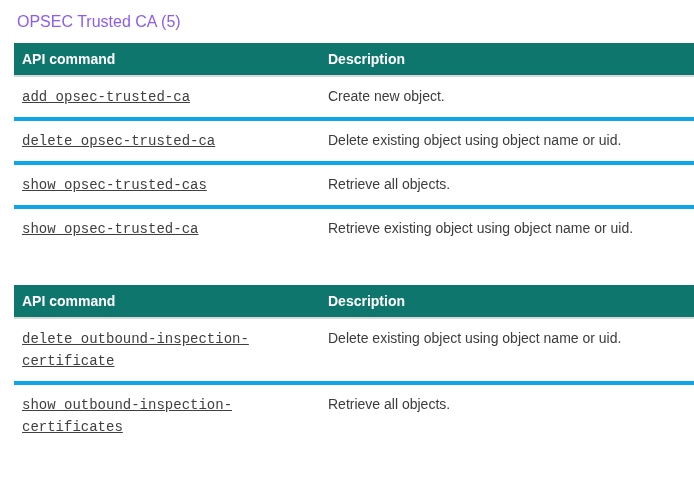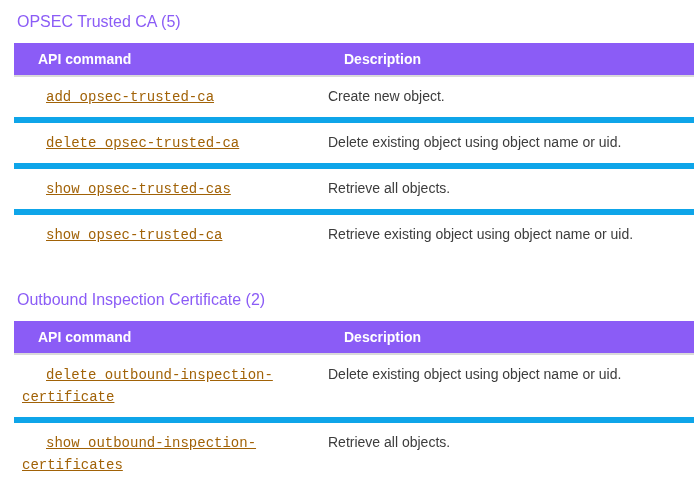--- a/index.html
+++ b/index.html
@@ -27,47 +27,46 @@
     color: #8b5cf6;
   }
   table.api-table {
     width: 100%;
     border-collapse: collapse;
     table-layout: fixed;
   }
   col.col-cmd  { width: 306px; }
   col.col-desc { width: auto; }
   th {
-    background: #8b5cf6;
+    background: #0f766e;
     color: #ffffff;
     font-size: 14px;
     font-weight: 700;
     text-align: left;
-    padding: 6px 24px;
+    padding: 6px 8px;
     line-height: 20px;
     border-bottom: 2px solid #d9d9d9;
   }
   td {
     padding: 9px 8px;
     font-size: 14px;
     line-height: 21px;
     vertical-align: top;
     color: #3c3c3c;
   }
   tbody tr + tr td {
-    border-top: 6px solid #0ea5e9;
+    border-top: 4px solid #0ea5e9;
   }
   a.cmd-link {
     font-family: "Liberation Mono", "DejaVu Sans Mono", monospace;
     font-size: 14px;
-    color: #a16207;
+    color: #404040;
     text-decoration: underline;
     word-break: normal;
     overflow-wrap: break-word;
-    margin-left: 24px;
   }
 </style>
 </head>
 <body>
 
 <div id="content">
 
     <section class="api-section">
       <h2 class="section-title">OPSEC Trusted CA (5)</h2>
       <table class="api-table">
@@ -108,21 +107,20 @@
       <td class="cmd-cell">
         <a class="cmd-link" href="#">show opsec-trusted-ca</a>
       </td>
       <td class="desc-cell">Retrieve existing object using object name or uid.</td>
     </tr>
   </tbody>
       </table>
     </section>
 
     <section class="api-section">
-      <h2 class="section-title">Outbound Inspection Certificate (2)</h2>
       <table class="api-table">
         <colgroup>
           <col class="col-cmd">
           <col class="col-desc">
         </colgroup>
         <thead>
           <tr>
             <th>API command</th>
             <th>Description</th>
           </tr>

